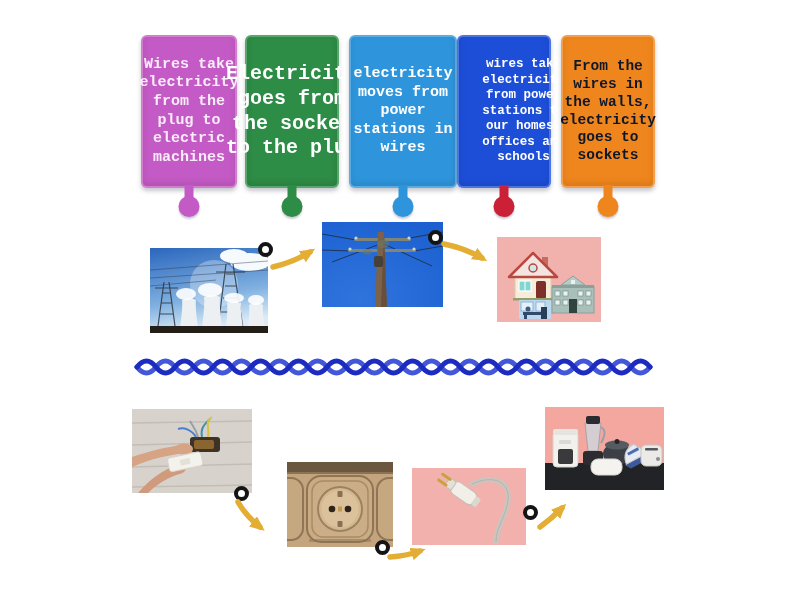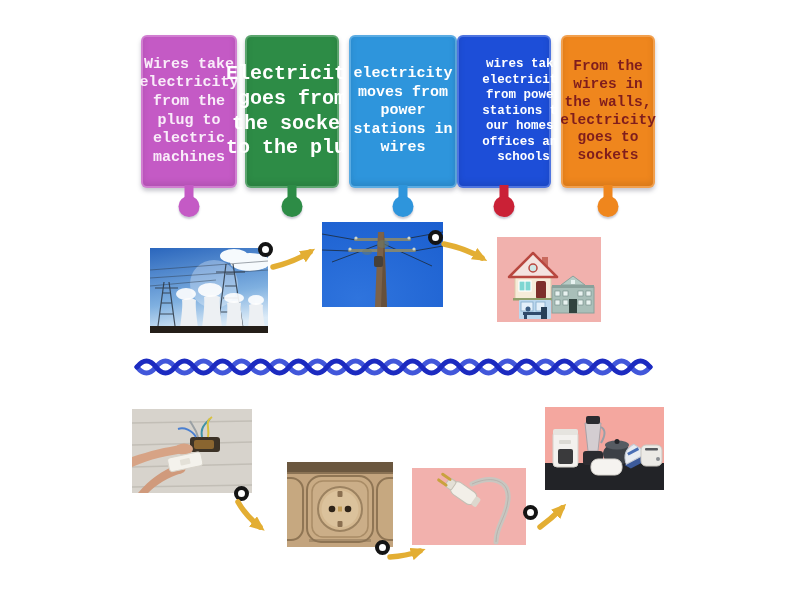--- a/index.html
+++ b/index.html
@@ -52,21 +52,21 @@
   <div class="card card-2" style="background: rgb(46, 149, 220); color: rgb(255, 255, 255);">
     <span>electricity moves from power stations in wires</span>
     <span class="stem" style="background: rgb(46, 149, 220);"></span>
     <span class="dot" style="background: rgb(46, 149, 220);"></span>
   </div>
   <div class="card card-3" style="background: #1d4ed8; color: rgb(255, 255, 255); padding-left: 44px;">
     <span>wires take electricity from power stations to our homes, offices and schools</span>
     <span class="stem" style="background: rgb(202, 33, 54);"></span>
     <span class="dot" style="background: rgb(202, 33, 54);"></span>
   </div>
-  <div class="card card-4" style="background: rgb(239, 134, 29); color: #7f1d1d;">
+  <div class="card card-4" style="background: rgb(239, 134, 29); color: #0f172a;">
     <span>From the wires in the walls, electricity goes to sockets</span>
     <span class="stem" style="background: rgb(239, 134, 29);"></span>
     <span class="dot" style="background: rgb(239, 134, 29);"></span>
   </div>
 
   <span class="tile" style="left:150px;top:248px;width:118px;height:85px" aria-label="power-station-photo">
     <svg viewBox="0 0 118 85">
       <defs>
         <linearGradient id="sky1" x1="0" y1="0" x2="0.25" y2="1">
           <stop offset="0" stop-color="#2a66bd"></stop>

